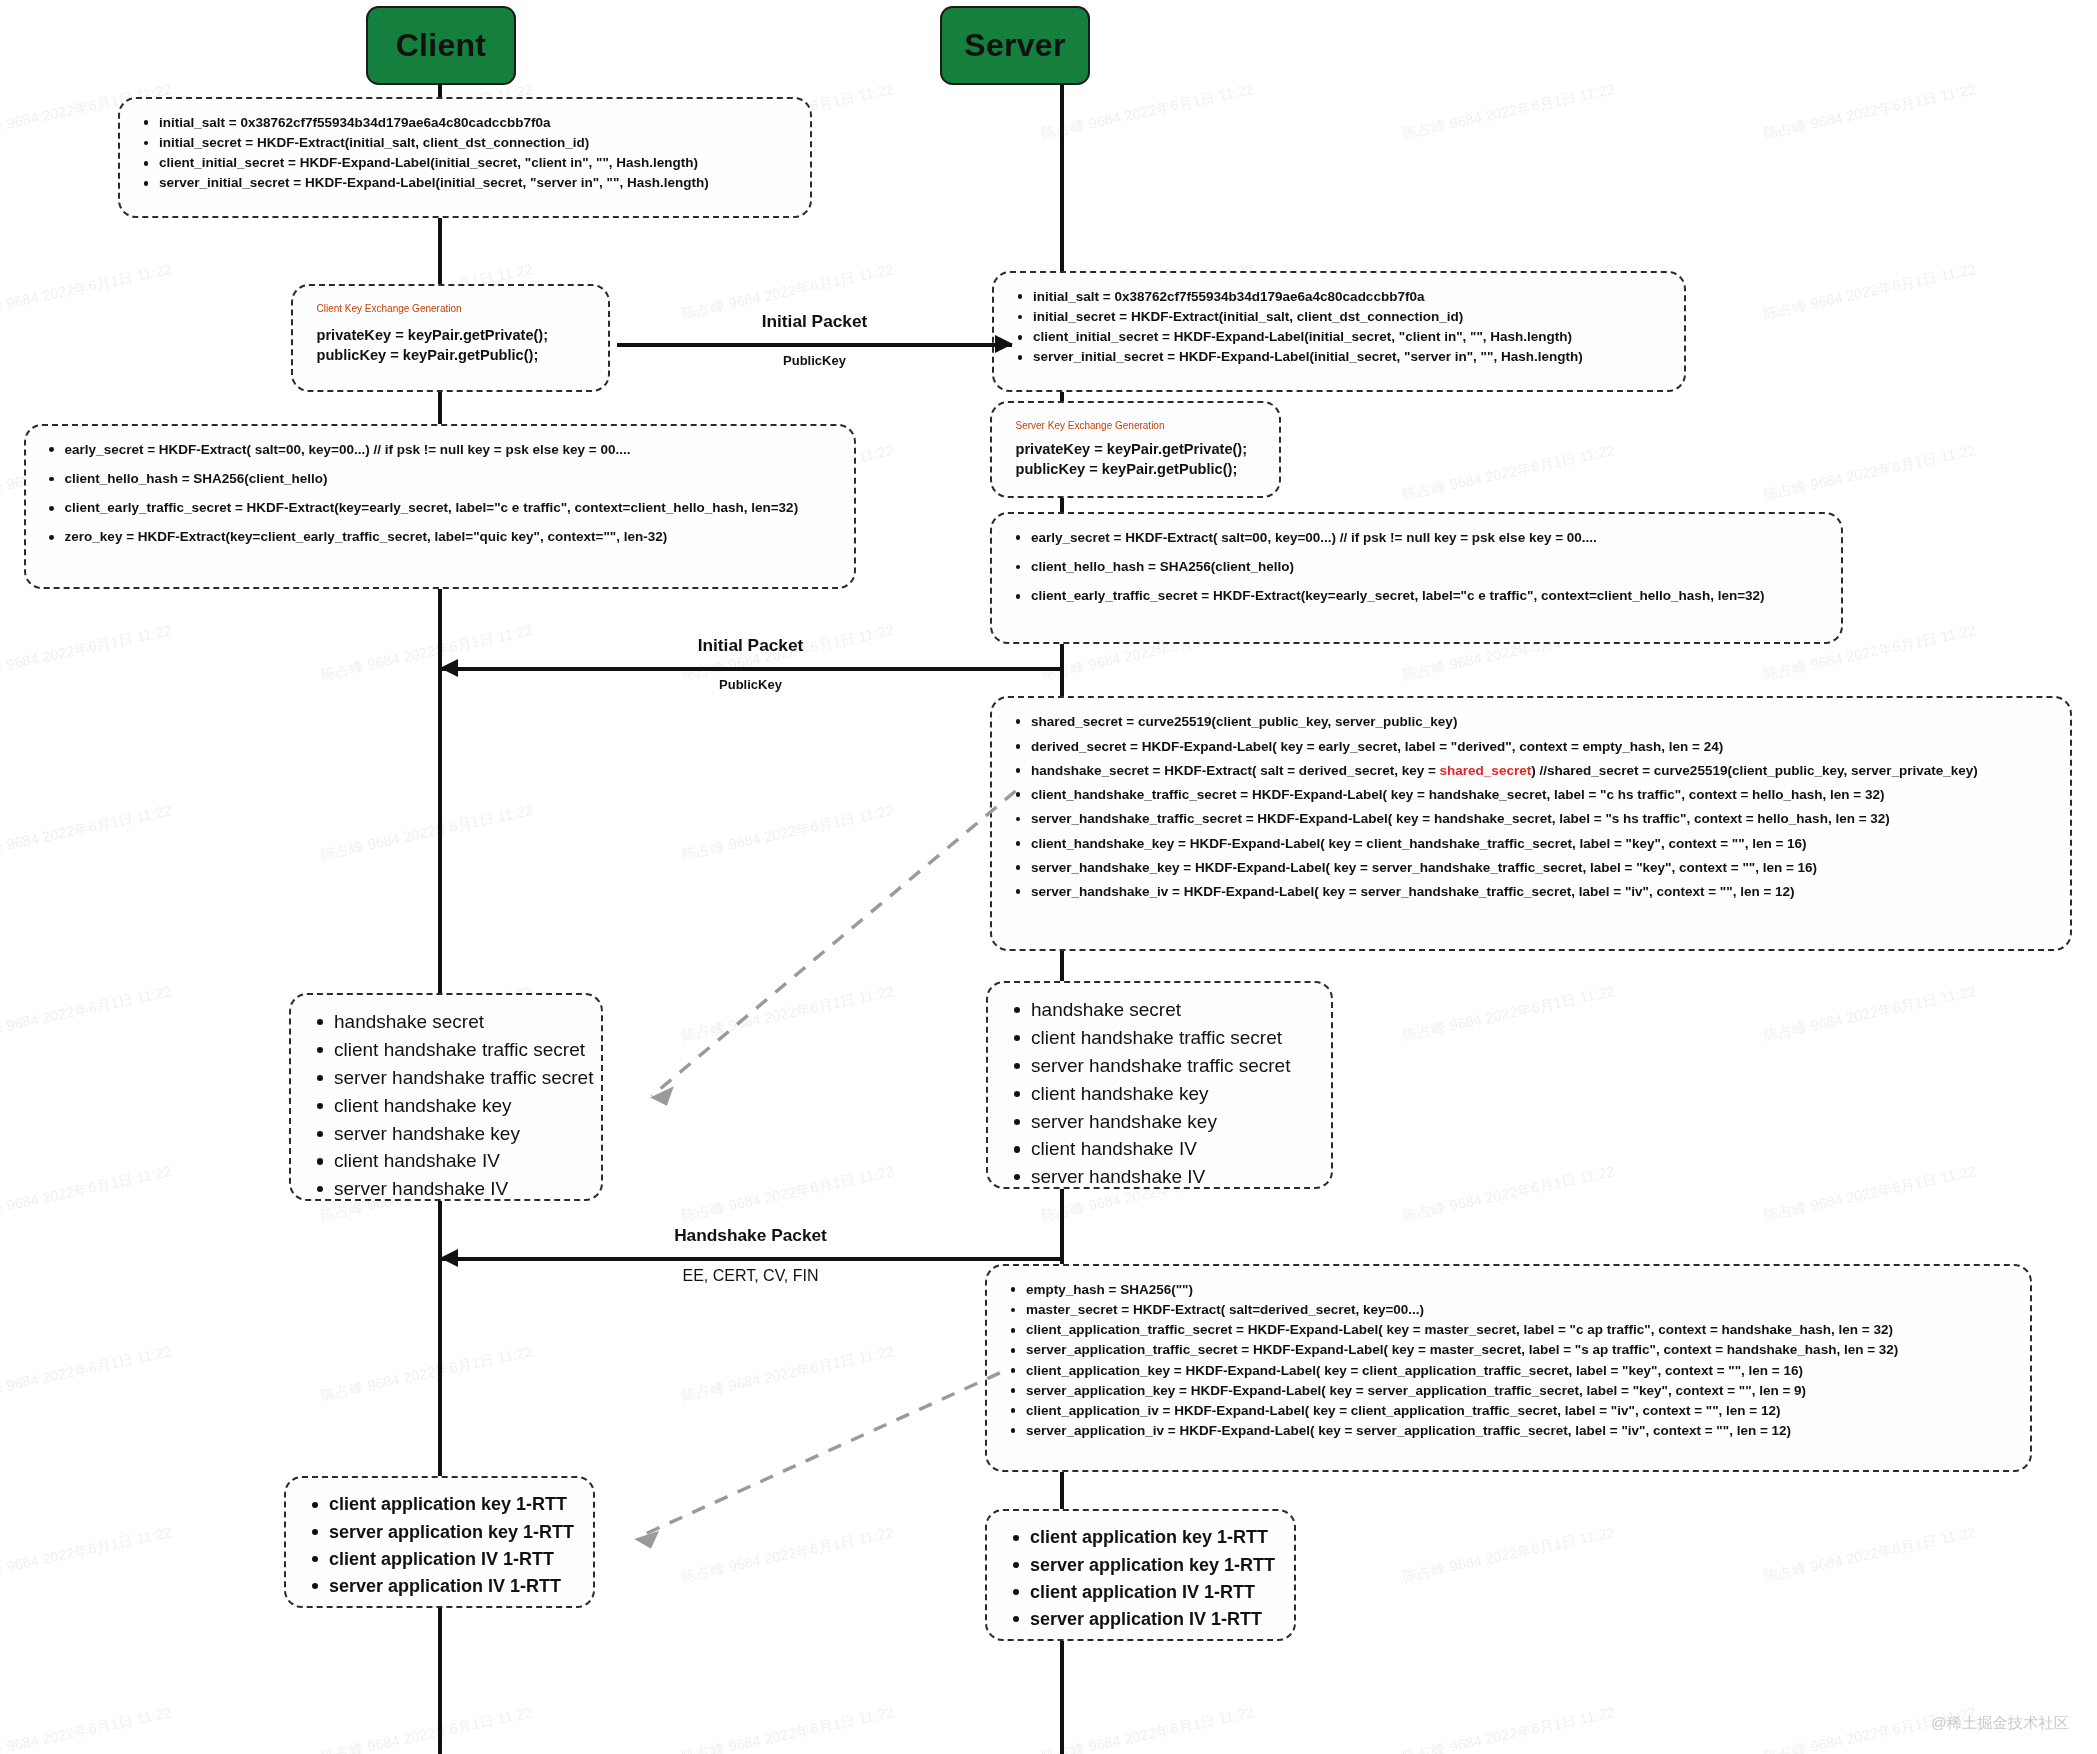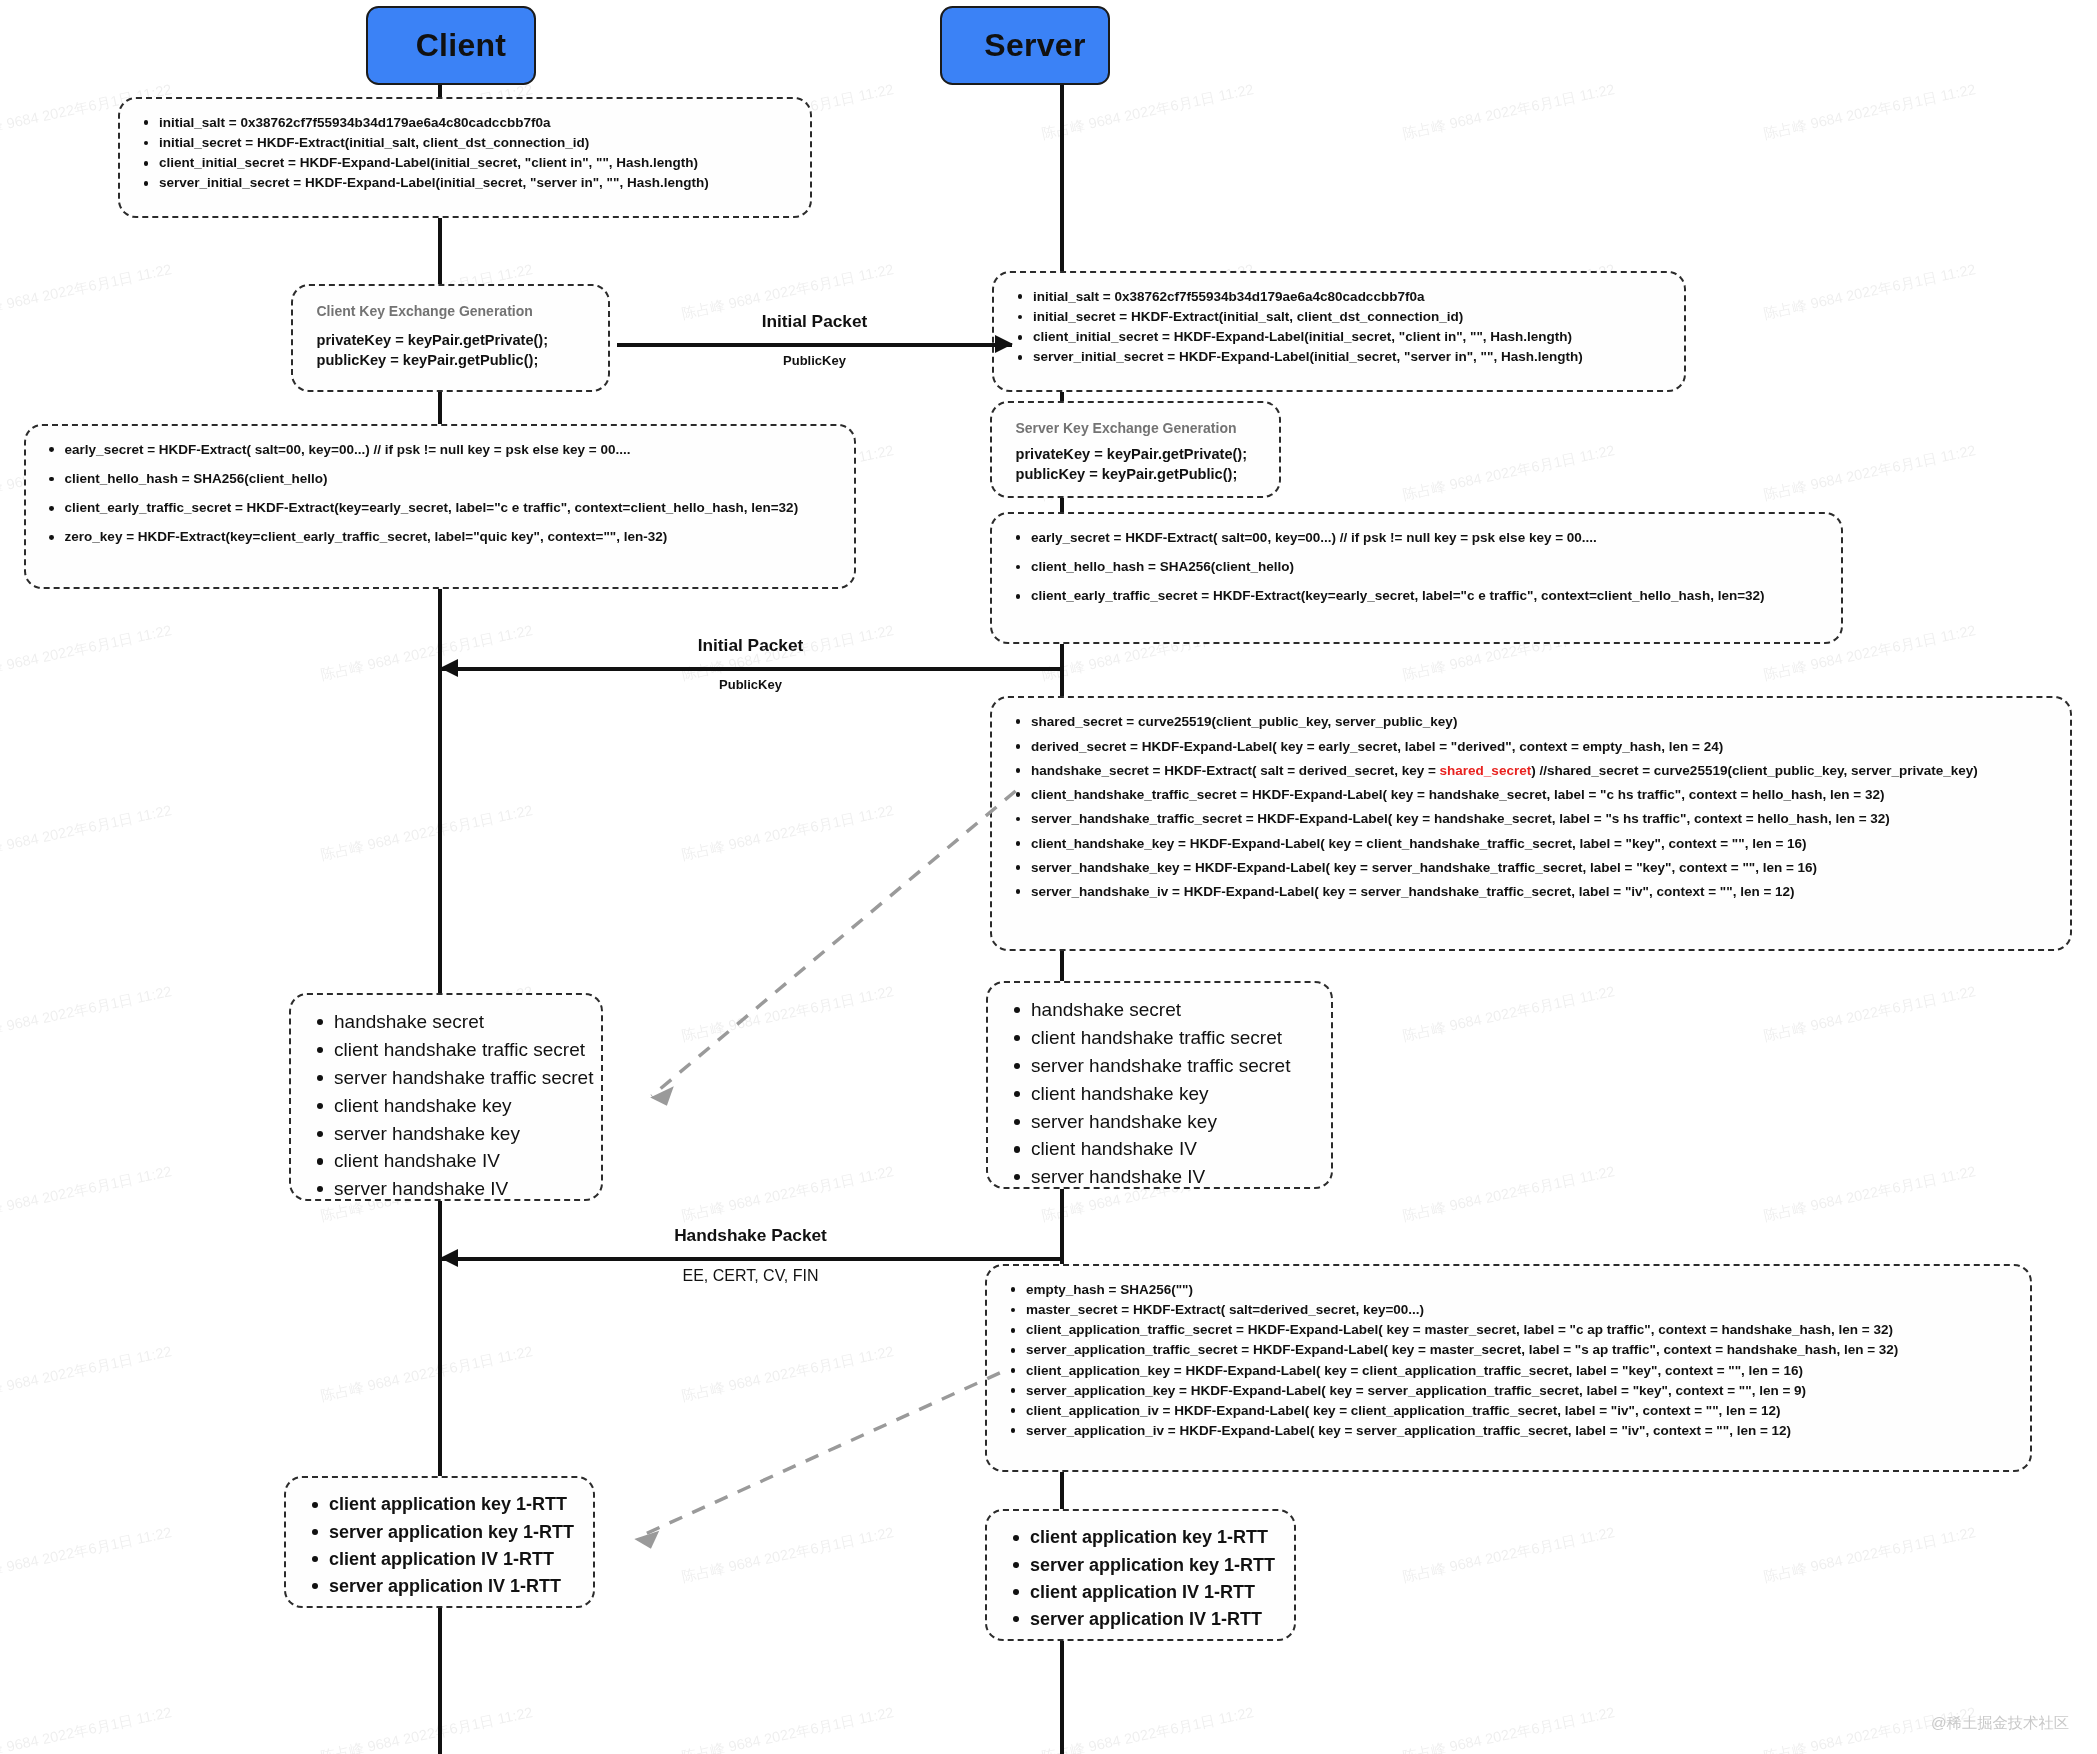--- a/index.html
+++ b/index.html
@@ -6,23 +6,23 @@
   body{
     font-family:"Liberation Sans", sans-serif;
     width:2097px;height:1755px;position:relative;overflow:hidden;
     -webkit-font-smoothing:antialiased;
   }
   #stage{position:absolute;left:0;top:0;width:2097px;height:1755px;}
 
   
   .lifeline{position:absolute;width:3.5px;background:#111;}
   .actor{
-    position:absolute;border:2.8px solid #1b1b1b;border-radius:12.5px;background:#3b82f6;
+    position:absolute;border:2.8px solid #1b1b1b;border-radius:12.5px;background:#15803d;
     display:flex;align-items:center;justify-content:center;
-    font-size:32px;font-weight:700;color:#111;letter-spacing:0.3px;padding-left:20px;
+    font-size:32px;font-weight:700;color:#111;letter-spacing:0.3px;
   }
 
   
   .note{
     position:absolute;background:#fefefe;
     border:2.1px dashed #2b2b2b;border-radius:18px;
     box-sizing:border-box;
     padding:15.3px 18px;
   }
   ul.bl{list-style:none;margin:0;padding:0;}
@@ -38,21 +38,21 @@
   }
   ul.bl.tight li{margin-bottom:2.8px;}
   ul.bl.loose li{margin-bottom:11.8px;}
   ul.bl.big li{font-size:19px;font-weight:400;margin-bottom:3.5px;padding-left:25px;}
   ul.bl.big li:before{left:8.3px;top:9px;width:6.2px;height:6.2px;}
   ul.bl.bigbold li{font-size:18px;font-weight:700;margin-bottom:4.2px;padding-left:25px;}
   ul.bl.bigbold li:before{left:8.3px;top:8.3px;width:6.2px;height:6.2px;}
   li.red{color:#e8221f;}
   .redspan{color:#e8221f;font-weight:700;}
 
-  .ktitle{font-size:14px;font-weight:700;color:#737373;margin:1.4px 0 12.5px 5.5px;white-space:nowrap;}
+  .ktitle{font-size:10px;font-weight:400;color:#c2410c;margin:1.4px 0 12.5px 5.5px;white-space:nowrap;}
   .kline{font-size:14.6px;font-weight:700;color:#111;margin-left:5.5px;line-height:1.35;white-space:nowrap;}
 
   
   .msg{position:absolute;height:0;}
   .msg .line{position:absolute;left:0;top:0;height:3.5px;background:#111;width:100%;}
   .msg .head{position:absolute;top:-7.6px;width:0;height:0;}
   .msg .head.right{right:-1.4px;border-top:9px solid transparent;border-bottom:9px solid transparent;border-left:18px solid #111;}
   .msg .head.left{left:-1.4px;border-top:9px solid transparent;border-bottom:9px solid transparent;border-right:18px solid #111;}
   .msg .lab{
     position:absolute;width:100%;text-align:center;

